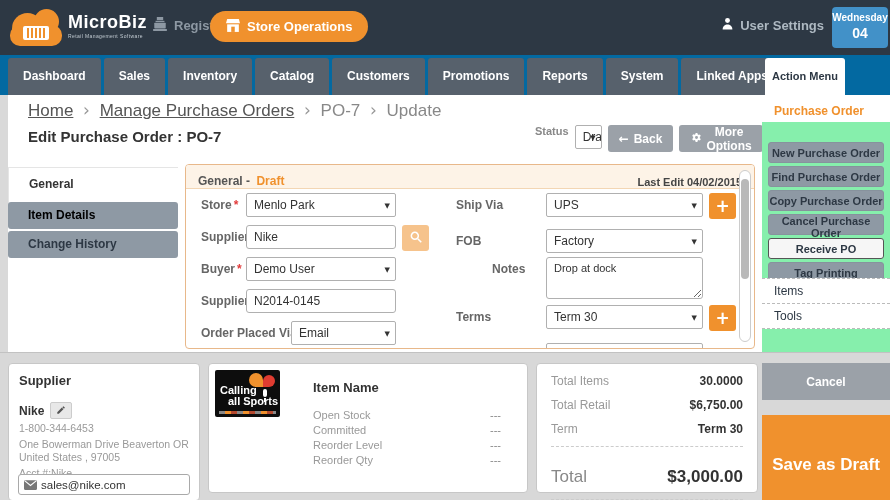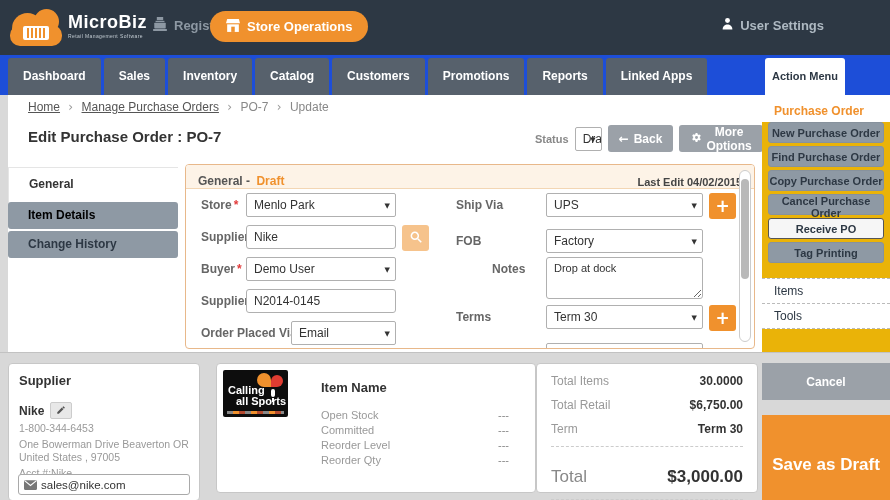--- a/index.html
+++ b/index.html
@@ -23,34 +23,34 @@
   .register { left:152px; top:17px; }
   .store-ops { position:absolute; left:210px; top:11px; height:31px; padding:0 16px; border-radius:16px;
       background:#f0912d; color:#fff; font-size:13px; font-weight:bold; display:flex; align-items:center; gap:7px; }
   .user-settings { right:66px; top:17px; }
   .date-badge { position:absolute; right:2px; top:7px; width:56px; height:41px; background:#4291c8; border-radius:4px;
       color:#fff; text-align:center; padding-top:5px; }
   .date-badge .dow { font-size:10px; font-weight:bold; line-height:12px; }
   .date-badge .dom { font-size:14px; font-weight:bold; line-height:18px; }
 
   
-  .navrow { position:absolute; left:0; top:55px; width:890px; height:40px; background:#1d4ed8; }
+  .navrow { position:absolute; left:0; top:55px; width:890px; height:40px; background:#0369a1; }
   .navtabs { position:absolute; left:8px; top:3px; display:flex; gap:3px; }
   .navtab { height:37px; line-height:37px; padding:0 15px; background:#57616c; color:#fff;
       font-size:12px; font-weight:bold; border-radius:3px 3px 0 0; white-space:nowrap; cursor:pointer; }
   .action-menu-tab { position:absolute; left:765px; top:3px; width:80px; height:37px; line-height:37px; text-align:center;
       background:#fff; color:#2d3844; font-size:11px; font-weight:bold; border-radius:3px 3px 0 0; }
 
   
   .left-strip { position:absolute; left:0; top:95px; width:8px; height:257px; background:#d9d9d9; }
-  .breadcrumb { position:absolute; left:28px; top:100px; font-size:12px; color:#888; }
+  .breadcrumb { position:absolute; left:28px; top:100px; font-size:17px; color:#888; }
   .breadcrumb a { color:#555; text-decoration:underline; cursor:pointer; }
   .crumb-sep { color:#999; margin:0 5px; font-family:"DejaVu Sans",sans-serif; }
   .page-title { position:absolute; left:28px; top:128px; font-size:15px; font-weight:bold; color:#333; }
-  .status-bar { position:absolute; top:125px; left:535px; width:220px; height:27px; display:flex; align-items:center; gap:6px; }
+  .status-bar { position:absolute; top:125px; left:535px; width:220px; height:27px; display:flex; gap:6px; }
   .status-label { font-size:11px; font-weight:bold; color:#888; }
   .sel { position:relative; background:#fff; border:1px solid #b0b0b0; border-radius:2px; height:24px;
       font-size:12px; color:#333; padding:4px 18px 0 7px; cursor:pointer; white-space:nowrap; overflow:hidden; }
   .sel .arrow { position:absolute; right:5px; top:8px; font-size:7px; color:#333; font-family:"DejaVu Sans",sans-serif; }
   .status-sel { width:62px; }
   .btn-gray { background:#9ba1a8; color:#fff; font-weight:bold; font-size:12px; border:none; border-radius:3px;
       height:27px; padding:0 11px; display:inline-flex; align-items:center; gap:5px; cursor:pointer;
       font-family:"Liberation Sans",sans-serif; }
   .icon-glyph { font-family:"DejaVu Sans",sans-serif; }
 
@@ -80,21 +80,21 @@
   .notes-ta { position:absolute; background:#fff; border:1px solid #b0b0b0; border-radius:3px; font-size:11px;
       color:#333; padding:4px 7px; font-family:"Liberation Sans",sans-serif; resize:both; }
   .vscroll { position:absolute; right:3px; top:5px; width:12px; height:172px; background:#fff;
       border:1px solid #ccc; border-radius:6px; }
   .vthumb { position:absolute; left:1px; top:8px; width:8px; height:100px; background:#b9b9b9; border-radius:4px; cursor:grab; }
 
   
   .sidebar { position:absolute; left:762px; top:95px; width:128px; height:257px; }
   .po-label-zone { height:27px; background:#fff; padding:6px 0 0 12px; }
   .po-label { color:#f0912d; font-size:12px; font-weight:bold; }
-  .side-gray { height:230px; background:#eab308; padding-top:0; position:relative; }
+  .side-gray { height:230px; background:#86efac; padding-top:20px; position:relative; }
   .sidebar-btn { display:block; width:116px; margin:0 auto 3px; height:21px; background:#8e99a4; border:1px solid #87929d;
       color:#2d3844; font-size:11px; font-weight:bold; border-radius:3px; cursor:pointer;
       font-family:"Liberation Sans",sans-serif; }
   .sidebar-btn.light { background:#f6f6f6; border:1px solid #555; }
   .side-links { position:absolute; left:0; top:156px; width:128px; background:#fff; border-top:1px dashed #bbb; }
   .side-link { height:25px; line-height:25px; padding-left:12px; font-size:12px; color:#2d3844;
       border-bottom:1px dashed #bbb; cursor:pointer; }
 
   
   .bottom { position:absolute; left:0; top:352px; width:890px; height:148px; background:#d8d8d8; border-top:1px solid #c2c2c2; }
@@ -103,21 +103,21 @@
   .sup-title { font-size:13px; font-weight:bold; color:#333; }
   .sup-name-row { margin-top:14px; display:flex; align-items:center; gap:6px; }
   .sup-name { font-size:12px; font-weight:bold; color:#333; }
   .pencil-btn { width:22px; height:17px; background:#e8e8e8; border:1px solid #ccc; border-radius:2px;
       display:flex; align-items:center; justify-content:center; cursor:pointer; }
   .sup-line { font-size:10.5px; color:#999; margin-top:3px; line-height:13px; }
   .email-box { position:absolute; left:9px; right:9px; bottom:5px; height:21px; border:1px solid #a9a9a9; border-radius:3px;
       background:#fff; display:flex; align-items:center; padding:0 5px; gap:4px; }
   .email-inp { border:none; outline:none; font-size:11.5px; color:#333; width:130px; font-family:"Liberation Sans",sans-serif; }
 
-  .item-card { left:208px; top:10px; width:320px; height:130px;margin-left:8px; }
+  .item-card { left:208px; top:10px; width:320px; height:130px; }
   .cas-logo { position:absolute; left:6px; top:6px; width:65px; height:47px; background:#0d0d0d; border-radius:2px; overflow:hidden; }
   .cas-l1 { position:absolute; left:5px; top:14px; color:#fff; font-size:11px; font-weight:bold; }
   .cas-l2 { position:absolute; left:13px; top:25px; color:#fff; font-size:11px; font-weight:bold; }
   .cas-c1 { position:absolute; right:17px; top:3px; width:14px; height:14px; border-radius:50% 50% 0 50%; background:#f0912d; }
   .cas-c2 { position:absolute; right:5px; top:5px; width:12px; height:12px; border-radius:50% 50% 50% 0; background:#e03c31; }
   .cas-mic { position:absolute; right:13px; top:19px; width:4px; height:8px; background:#fff; border-radius:2px; }
   .cas-mic-stand { position:absolute; right:14px; top:28px; width:2px; height:4px; background:#fff; }
   .cas-footer { position:absolute; left:4px; bottom:3px; width:57px; height:3px;
       background:repeating-linear-gradient(90deg,#888 0 6px,#f0912d 6px 12px,#b5492f 12px 18px); }
   .item-title { position:absolute; left:104px; top:16px; font-size:13px; font-weight:bold; color:#333; }
@@ -183,31 +183,36 @@
   <div class="top-item user-settings" style="color:#aeb9c2;">
     <span>
       <svg width="13" height="13" viewBox="0 0 24 24" fill="#fff">
           <circle cx="12" cy="6.5" r="4.5"></circle>
           <path d="M3 23c0-6 4.5-9 9-9s9 3 9 9z"></path>
         </svg>
     </span>
     <span>User Settings</span>
   </div>
 
+  <div class="date-badge">
+    <div class="dow">Wednesday</div>
+    <div class="dom">04</div>
+  </div>
 </div>
 
 <div class="navrow">
   <div class="navtabs">
     <div class="navtab">Dashboard</div>
     <div class="navtab">Sales</div>
     <div class="navtab">Inventory</div>
     <div class="navtab">Catalog</div>
     <div class="navtab">Customers</div>
     <div class="navtab">Promotions</div>
     <div class="navtab">Reports</div>
+    <div class="navtab">System</div>
     <div class="navtab">Linked Apps</div>
   </div>
   <div class="action-menu-tab">Action Menu</div>
 </div>
 
 <div class="left-strip"></div>
 
 <div class="breadcrumb">
   <a>Home</a>
   <span class="crumb-sep">›</span>

